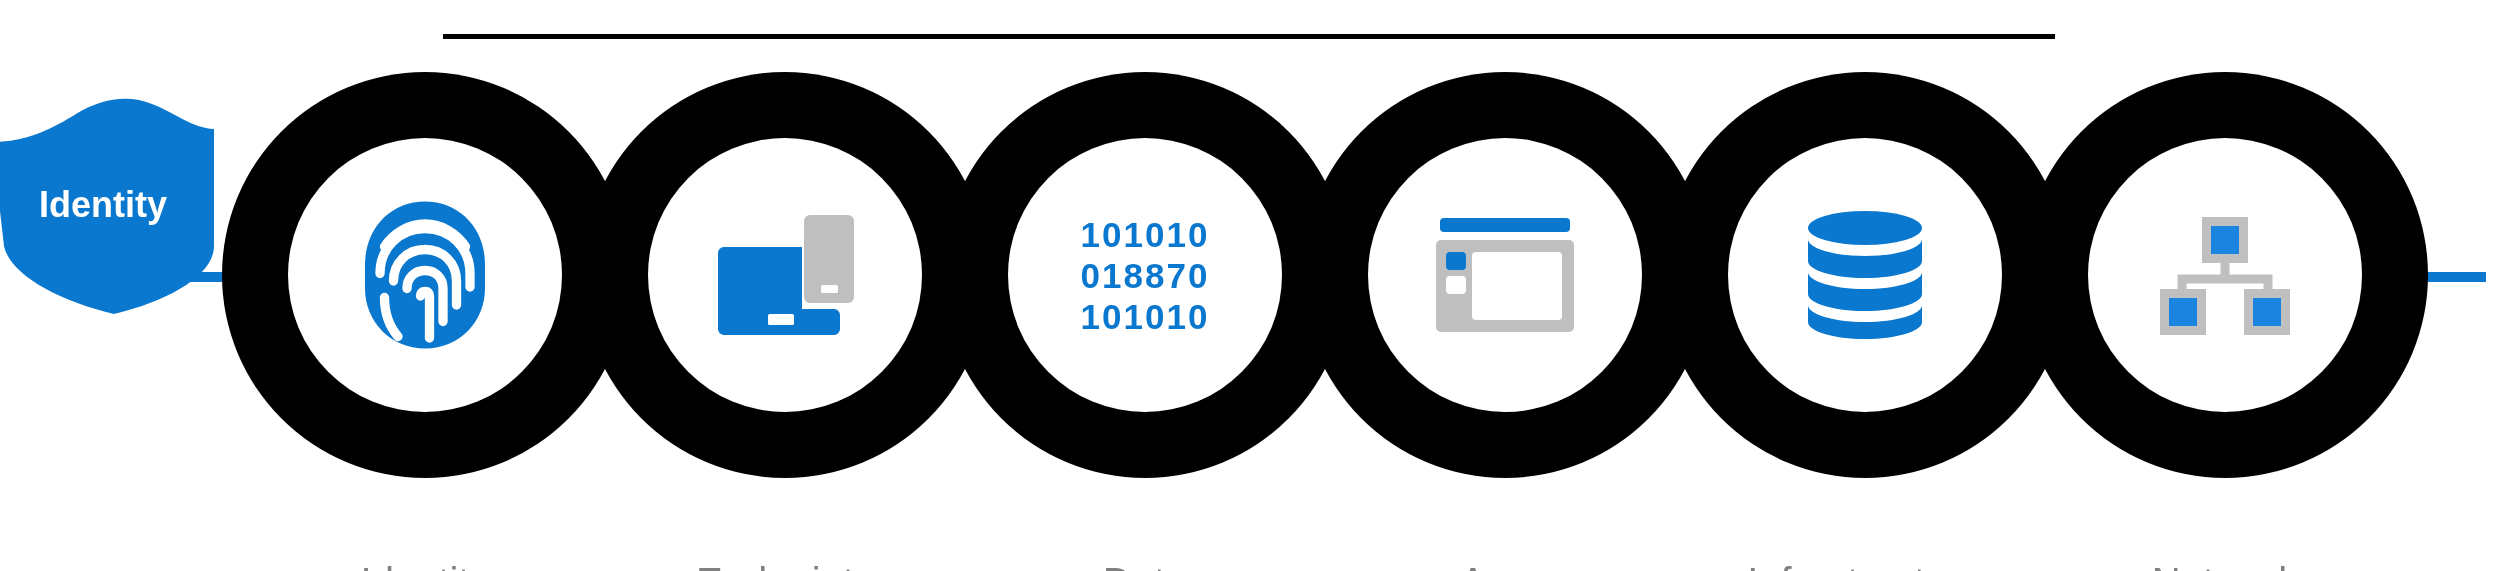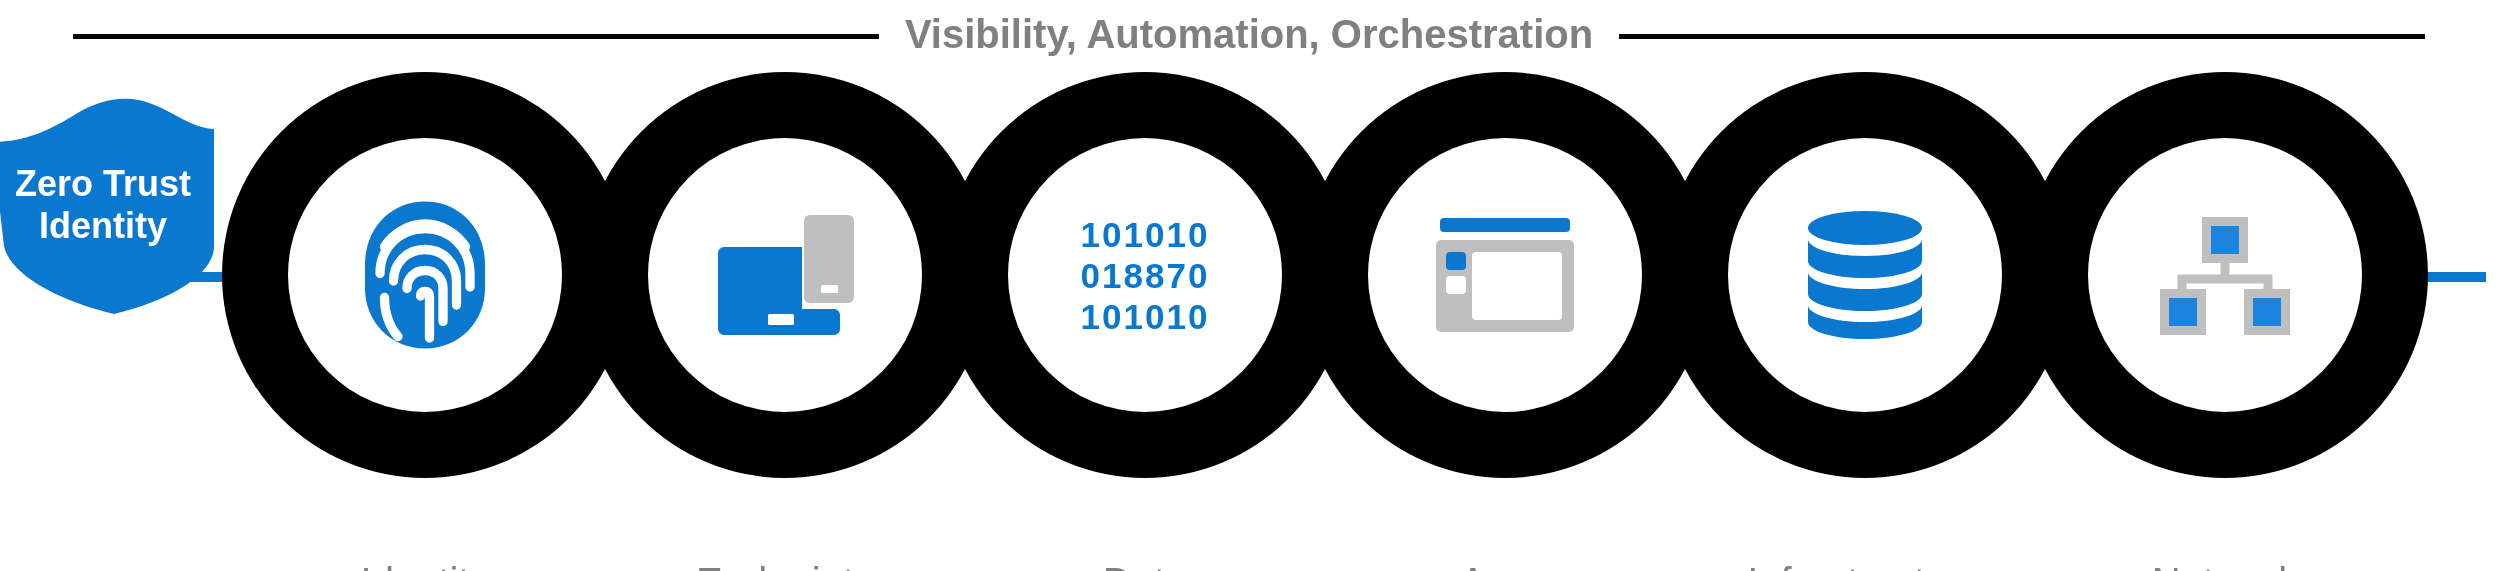--- a/index.html
+++ b/index.html
@@ -160,21 +160,20 @@
     line-height: 1;
   }
 </style>
 </head>
 <body>
 
 <div id="diagram">
 
   <div class="header-band">
     <div class="rule rule-left"></div>
-    <div class="header-title">Visibility, Automation, Orchestration</div>
     <div class="rule rule-right"></div>
   </div>
 
   <div class="connector"></div>
 
   <div class="pillars">
 
     <div class="pillar" style="left:222px">
       <div class="ring"></div>
       <div class="inner">
@@ -280,18 +279,17 @@
       <div class="pillar-label" style="left:-57px">Network</div>
     </div>
 
   </div>
 
   <div class="shield">
     <svg viewBox="0 0 222 218" preserveAspectRatio="none" aria-hidden="true">
       <path fill="#0a78ce" d="M0 46 C 34 46, 58 34, 84 18 C 108 3, 136 -2, 160 8 C 183 17, 200 32, 222 33 L 222 150 C 222 178, 180 204, 122 218 C 64 204, 18 178, 12 150 Z"></path>
     </svg>
     <div class="shield-text">
-      <div class="shield-line">Zero Trust</div>
       <div class="shield-line">Identity</div>
     </div>
   </div>
 
 </div>
 
 </body></html>

